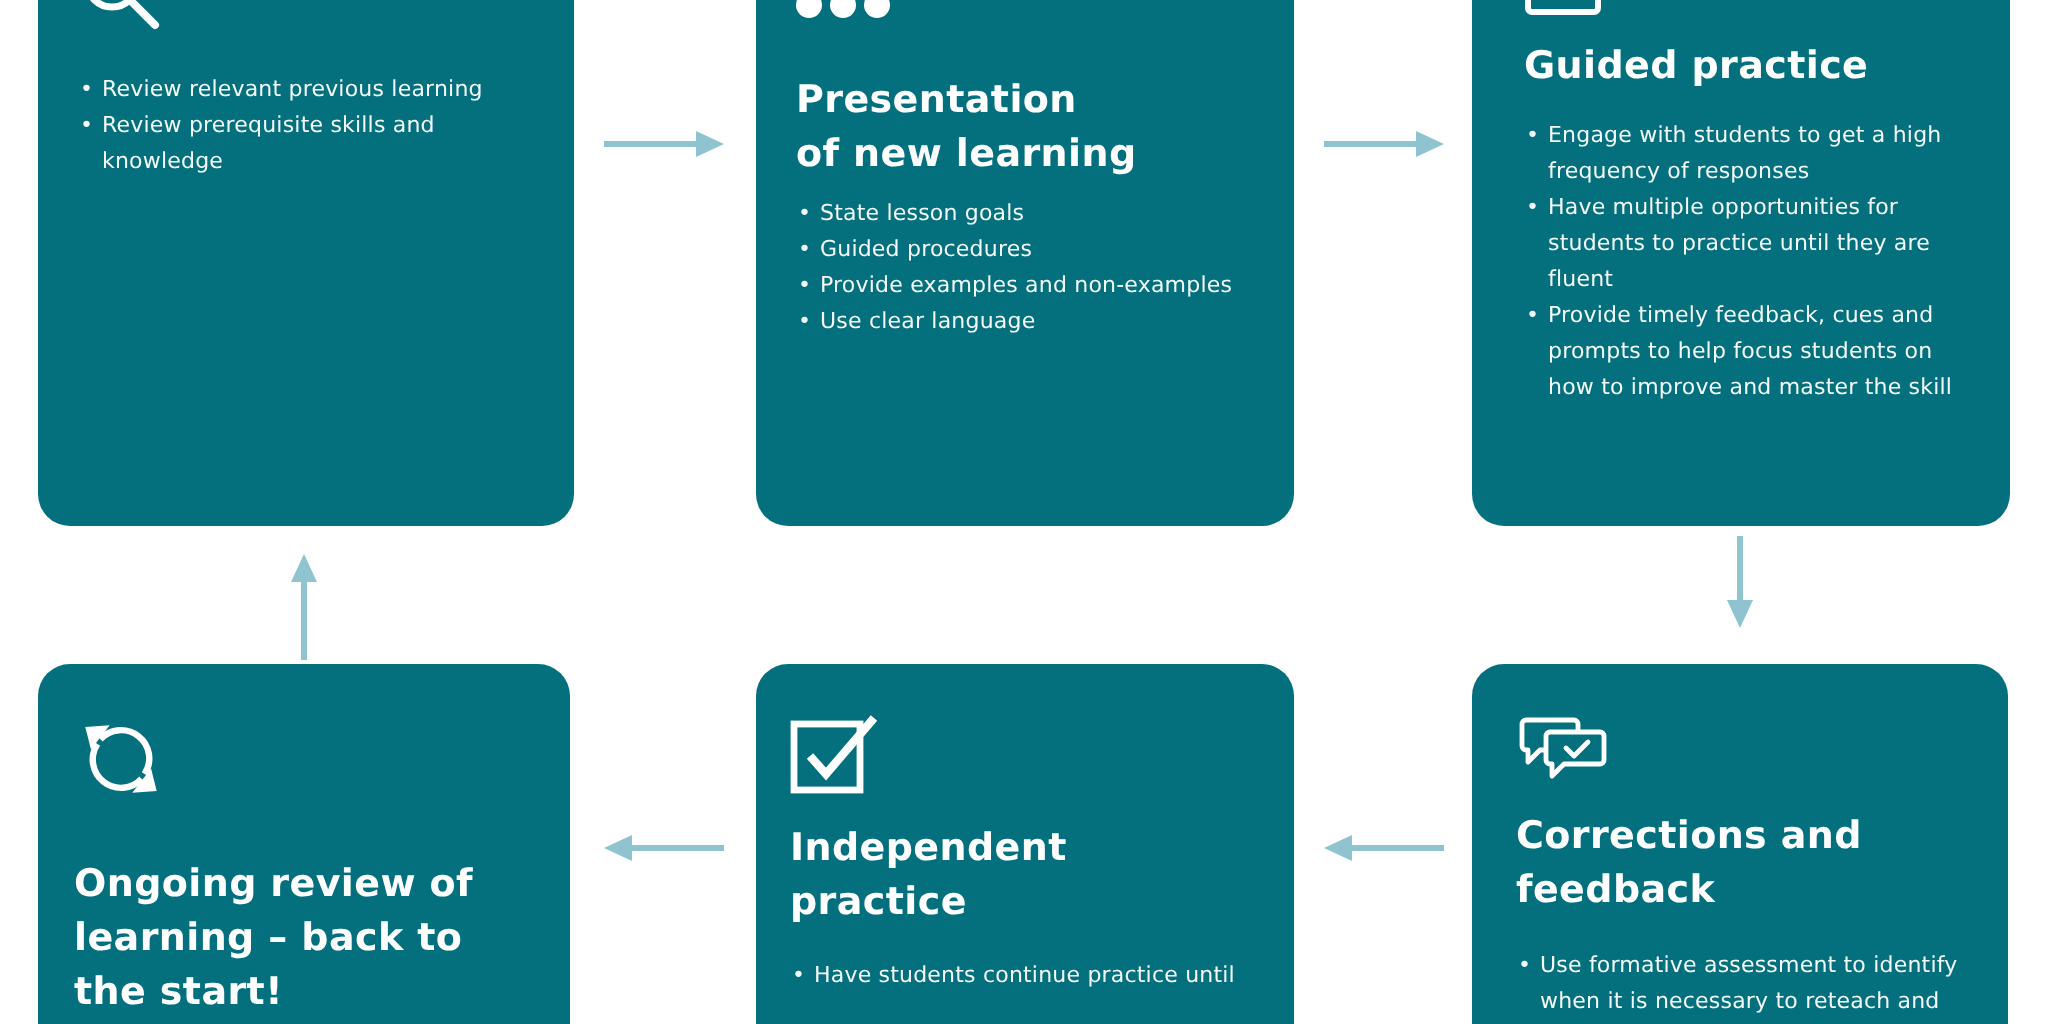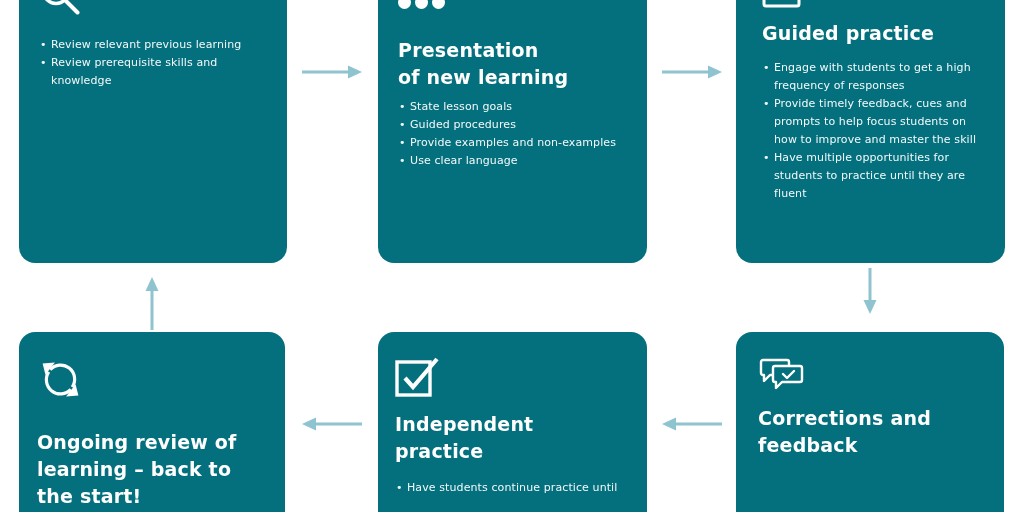--- a/index.html
+++ b/index.html
@@ -106,35 +106,38 @@
 
 <section class="card c2">
   <div class="icon-box">
     <svg width="40" height="30" viewBox="0 0 40 30">
       <rect class="icon-stroke" x="2" y="-14" width="35" height="42" rx="2" stroke-width="3"></rect>
     </svg>
   </div>
   <h2>Guided practice</h2>
   <ul>
       <li>Engage with students to get a high frequency of responses</li>
+      <li>Have multiple opportunities for students to practice until they are fluent</li>
       <li>Provide timely feedback, cues and prompts to help focus students on how to improve and master the skill</li>
-      <li>Have multiple opportunities for students to practice until they are fluent</li>
     </ul>
 </section>
 
 <section class="card c3">
   <div class="icon-box">
     <svg width="46" height="34" viewBox="0 0 46 34">
       <path class="icon-stroke" d="M5 2 h24 a2 2 0 0 1 2 2 v11 a2 2 0 0 1 -2 2 h-17 l-6 6 v-6 h-1 a2 2 0 0 1 -2 -2 v-11 a2 2 0 0 1 2 -2 z" stroke-width="2.4" stroke-linejoin="round"></path>
       <path class="bubble-front" d="M17 8 h25 a2 2 0 0 1 2 2 v12 a2 2 0 0 1 -2 2 h-18 l-6 6 v-6 h-1 a2 2 0 0 1 -2 -2 v-12 a2 2 0 0 1 2 -2 z" stroke-width="2.4" stroke-linejoin="round"></path>
       <path class="icon-stroke" d="M25 16 l4 4 7 -7" stroke-width="2.4" stroke-linecap="round" stroke-linejoin="round"></path>
     </svg>
   </div>
   <h2>Corrections and
 feedback</h2>
+  <ul>
+      <li>Use formative assessment to identify when it is necessary to reteach and</li>
+    </ul>
 </section>
 
 <section class="card c4">
   <div class="icon-box">
     <svg width="46" height="46" viewBox="0 0 46 46">
       <rect class="icon-stroke" x="2" y="9" width="33" height="33" stroke-width="3.4"></rect>
       <path class="icon-stroke" d="M10 25 l8 9 L42 6" stroke-width="4.2"></path>
     </svg>
   </div>
   <h2>Independent

